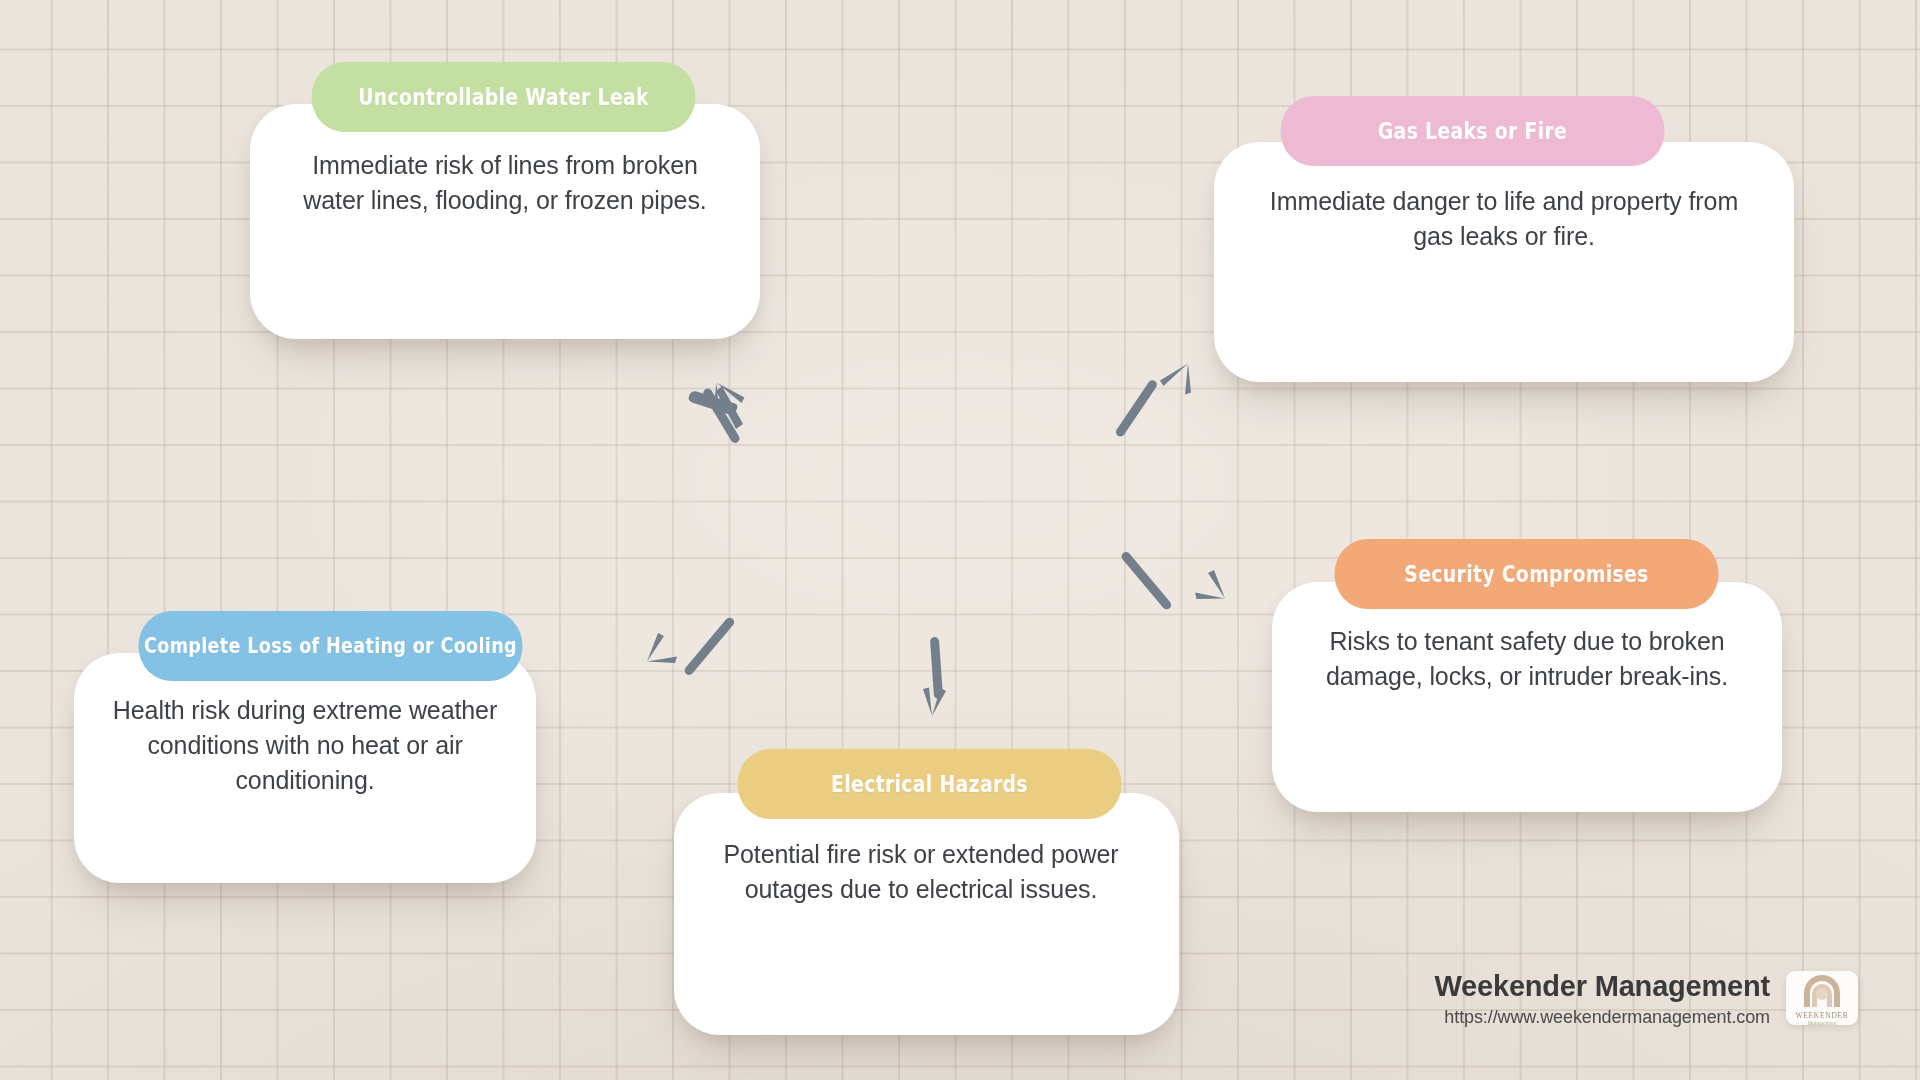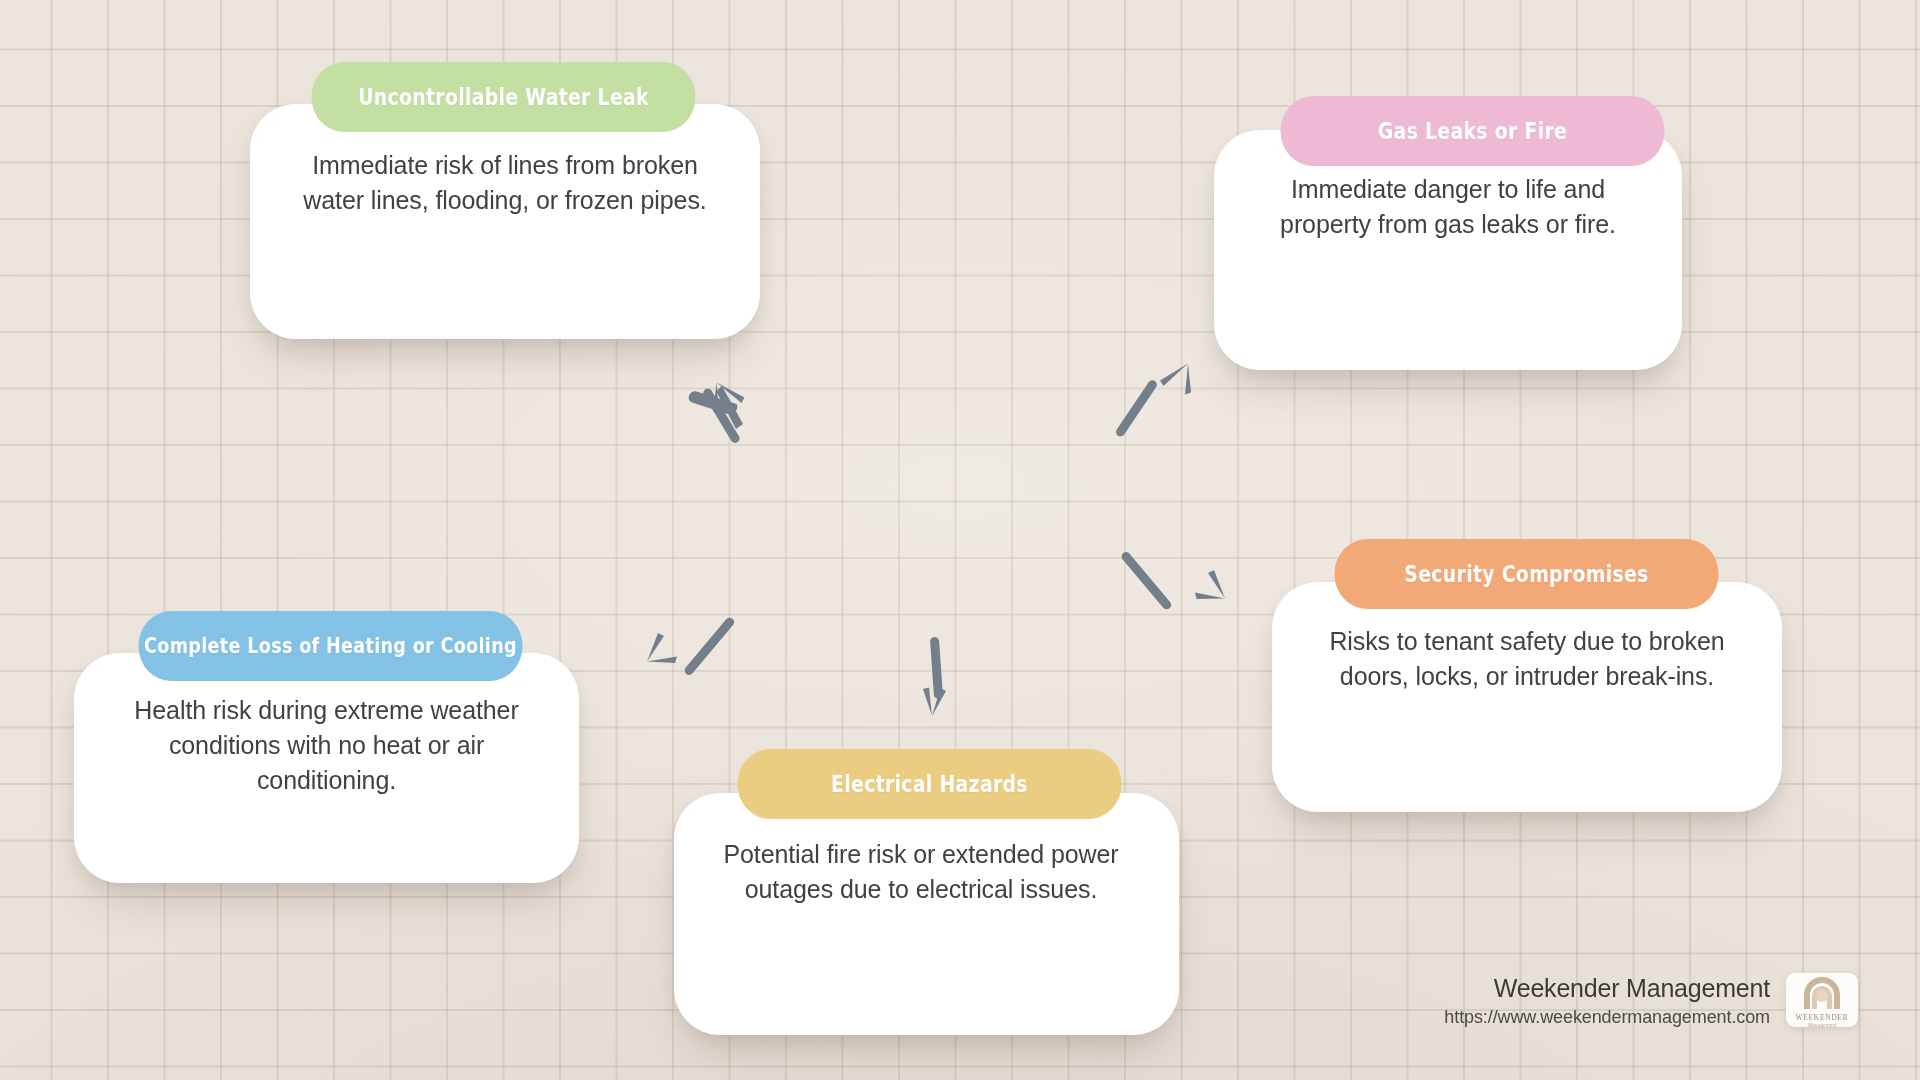--- a/index.html
+++ b/index.html
@@ -105,22 +105,22 @@
   #branding{
     position:absolute;
     right:62px; bottom:52px;
     display:flex;
     align-items:center;
     gap:16px;
     z-index:6;
   }
   #brand-text{ text-align:right; }
   #brand-name{
-    font-size:25px;
-    font-weight:400;
+    font-size:29px;
+    font-weight:700;
     color:#3a3a3a;
     letter-spacing:-.2px;
     line-height:1.25;
     text-align:right;
   }
   #brand-url{
     font-size:18px;
     color:#4a4a4a;
     letter-spacing:-.1px;
     margin-top:3px;
@@ -178,42 +178,42 @@
     </g>
   </svg>
 
   <div class="card" style="left:250px; top:104px; width:510px; height:235px;">
     <div class="card-body" style="top:44px;">Immediate risk of lines from broken water lines, flooding, or frozen pipes.</div>
   </div>
   <div class="pill" style="left:297px; top:62px; width:413px; height:70px; background:#c3dfa1;">
     <span>Uncontrollable Water Leak</span>
   </div>
 
-  <div class="card" style="left:1214px; top:130px; width:468px; height:240px;">
+  <div class="card" style="left:1214px; top:142px; width:580px; height:240px;">
     <div class="card-body" style="top:42px;">Immediate danger to life and property from gas leaks or fire.</div>
   </div>
   <div class="pill" style="left:1266px; top:96px; width:413px; height:70px; background:#eebad3;">
     <span>Gas Leaks or Fire</span>
   </div>
 
   <div class="card" style="left:1272px; top:582px; width:510px; height:230px;">
-    <div class="card-body" style="top:42px;">Risks to tenant safety due to broken doors, locks, or intruder break-ins.</div>
+    <div class="card-body" style="top:42px;">Risks to tenant safety due to broken damage, locks, or intruder break-ins.</div>
   </div>
   <div class="pill" style="left:1320px; top:539px; width:413px; height:70px; background:#f2a877;">
     <span>Security Compromises</span>
   </div>
 
   <div class="card" style="left:674px; top:793px; width:505px; height:242px;">
     <div class="card-body" style="top:44px;padding-left:23px;">Potential fire risk or extended power outages due to electrical issues.</div>
   </div>
   <div class="pill" style="left:723px; top:749px; width:413px; height:70px; background:#ebcd82;">
     <span>Electrical Hazards</span>
   </div>
 
-  <div class="card" style="left:74px; top:653px; width:505px; height:230px;">
+  <div class="card" style="left:74px; top:653px; width:462px; height:230px;">
     <div class="card-body" style="top:40px;">Health risk during extreme weather conditions with no heat or air conditioning.</div>
   </div>
   <div class="pill" style="left:124px; top:611px; width:413px; height:70px; background:#83c2e5; font-size:21px;">
     <span>Complete Loss of Heating or Cooling</span>
   </div>
 
 
   <div id="branding">
     <div id="brand-text">
       <div id="brand-name">Weekender Management</div>

